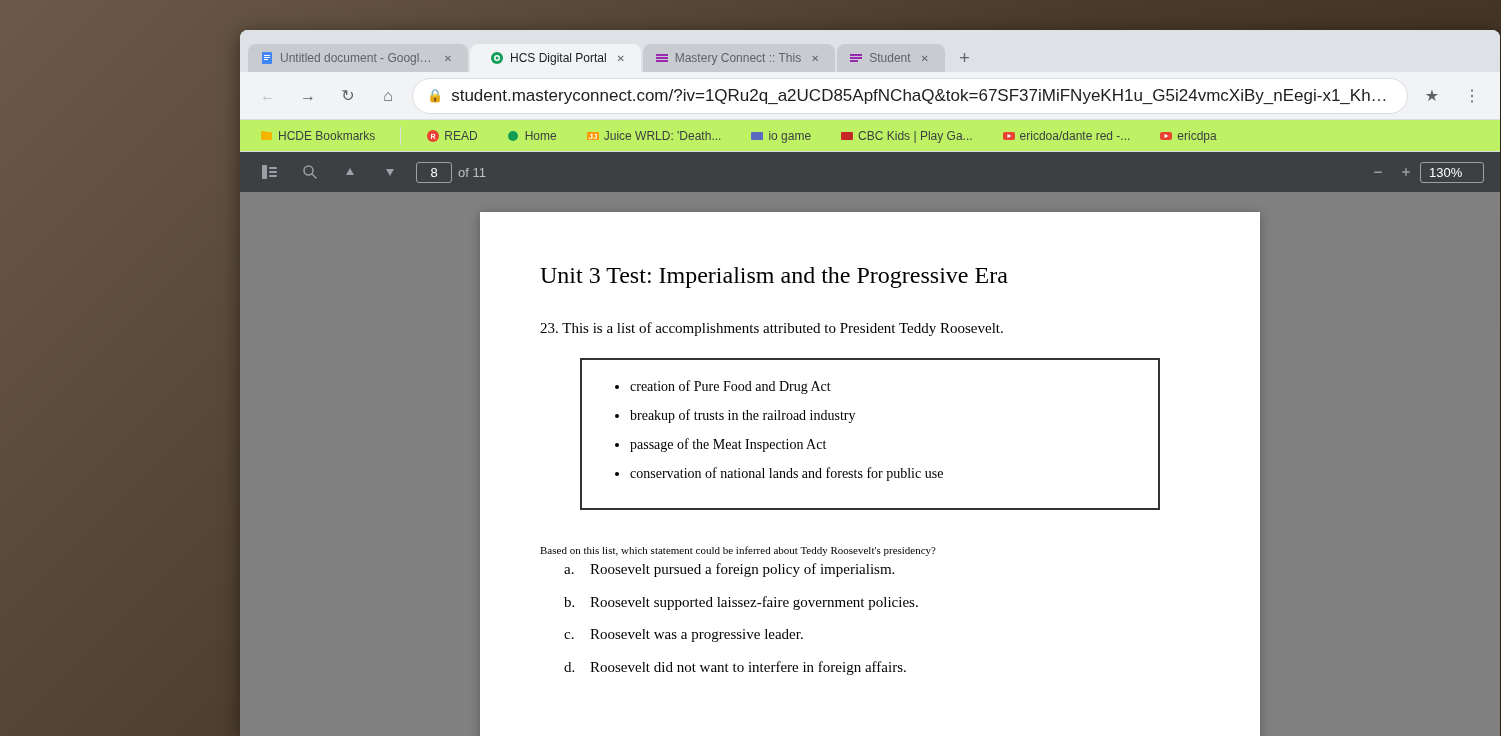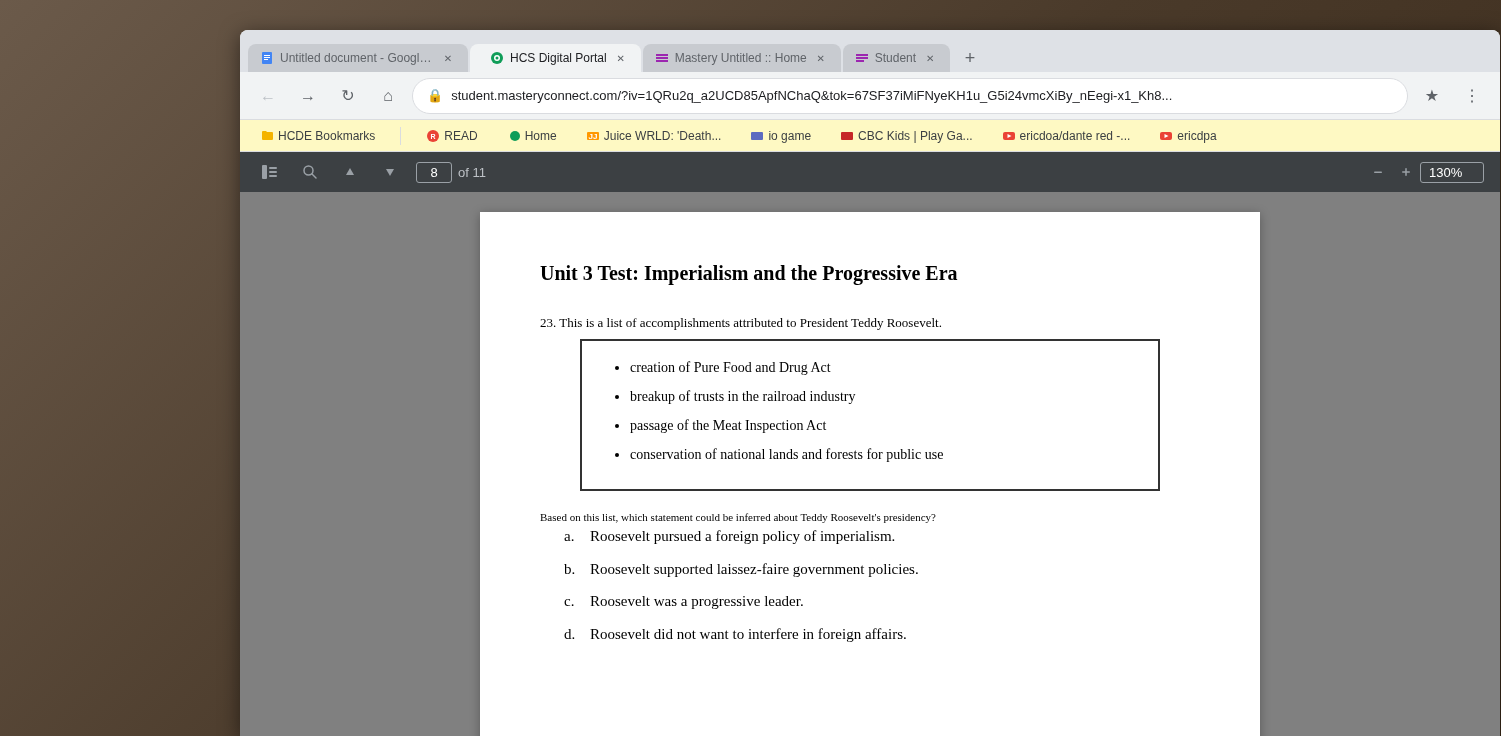--- a/index.html
+++ b/index.html
@@ -138,28 +138,28 @@
     .address-icon {
       color: #5f6368;
       font-size: 13px;
       flex-shrink: 0;
     }
 
     .address-text {
       overflow: hidden;
       text-overflow: ellipsis;
       white-space: nowrap;
-      font-size: 13px;
+      font-size: 17px;
     }
 
     
     .bookmarks-bar {
       display: flex;
       align-items: center;
-      background: #fef9c3;
+      background: #bef264;
       padding: 4px 12px;
       gap: 13px;
       border-bottom: 1px solid #dadce0;
       height: 32px;
       font-size: 12px;
       overflow: hidden;
     }
 
     .bookmark-item {
       display: flex;
@@ -172,21 +172,21 @@
       white-space: nowrap;
       font-size: 12px;
     }
 
     .bookmark-icon {
       width: 14px;
       height: 14px;
       flex-shrink: 0;
       display: flex;
       align-items: center;
-      justify-content: flex-end;
+      justify-content: flex-start;
     }
 
     .divider-v {
       width: 1px;
       height: 18px;
       background: #dadce0;
       margin: 0 4px;
     }
 
     
@@ -268,37 +268,37 @@
     .pdf-page {
       background: #fff;
       width: 780px;
       min-height: 600px;
       padding: 50px 60px;
       box-shadow: 0 2px 10px rgba(0,0,0,0.3);
       font-family: 'Times New Roman', Times, serif;
     }
 
     .doc-title {
-      font-size: 20px;
-      font-weight: bold;
+      font-size: 24px;
+      font-weight: normal;
       margin-bottom: 28px;
       color: #000;
     }
 
     .question-text {
-      font-size: 13px;
-      margin-bottom: 6px;
+      font-size: 15px;
+      margin-bottom: 18px;
       color: #000;
       line-height: 1.5;
     }
 
     .accomplishments-box {
       border: 2px solid #333;
       padding: 16px 24px;
-      margin: 0 auto 18px auto;
+      margin: 0 auto 32px auto;
       width: 580px;
     }
 
     .accomplishments-box ul {
       list-style: disc;
       padding-left: 24px;
     }
 
     .accomplishments-box ul li {
       font-size: 14px;
@@ -392,21 +392,21 @@
     </div>
 
     <div class="tab inactive">
       <span class="tab-icon">
         <svg width="14" height="14" viewBox="0 0 14 14">
           <rect x="1" y="3" width="12" height="2" fill="#9c27b0"></rect>
           <rect x="1" y="6" width="12" height="2" fill="#9c27b0"></rect>
           <rect x="1" y="9" width="12" height="2" fill="#9c27b0"></rect>
         </svg>
       </span>
-      <span class="tab-label">Mastery Untitled :: Home</span>
+      <span class="tab-label">Mastery Connect :: This</span>
       <span class="tab-close">✕</span>
     </div>
 
     <div class="tab inactive">
       <span class="tab-icon">
         <svg width="14" height="14" viewBox="0 0 14 14">
           <rect x="1" y="3" width="12" height="2" fill="#9c27b0"></rect>
           <rect x="1" y="6" width="12" height="2" fill="#9c27b0"></rect>
           <rect x="1" y="9" width="8" height="2" fill="#9c27b0"></rect>
         </svg>

